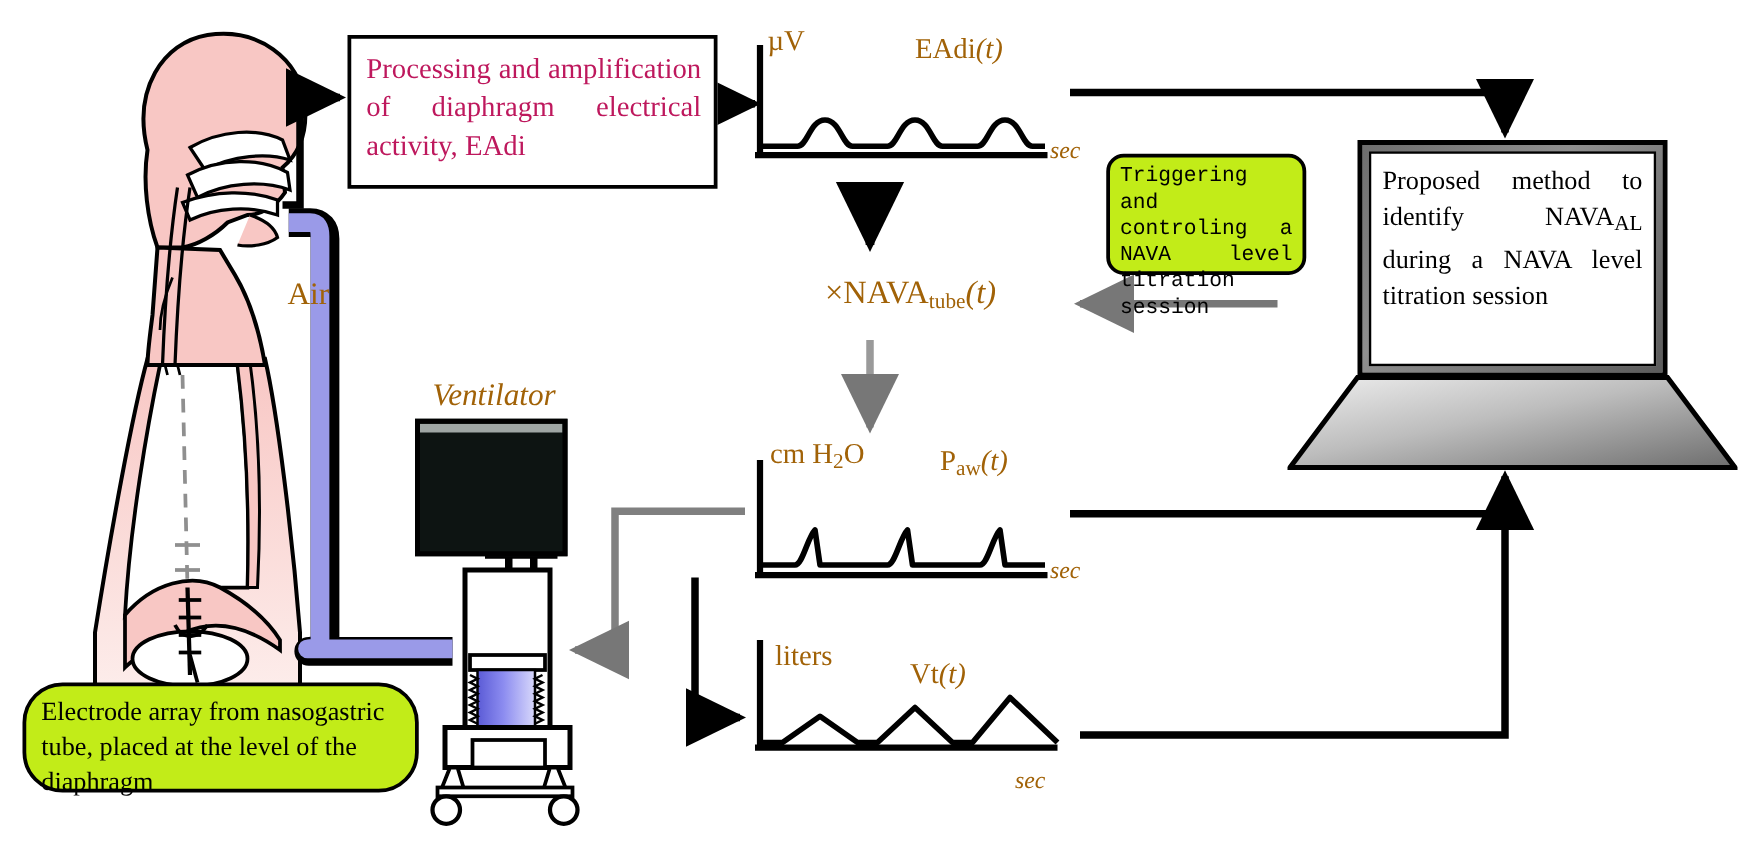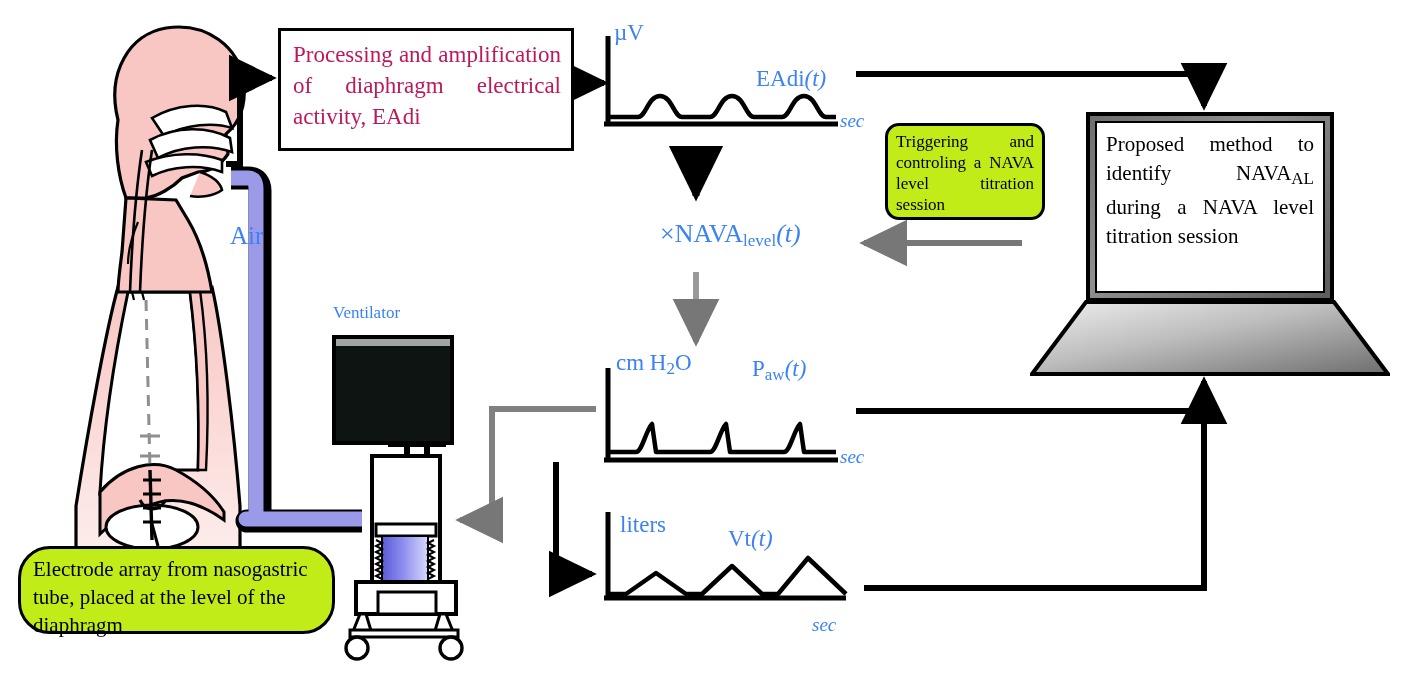--- a/index.html
+++ b/index.html
@@ -7,21 +7,21 @@
     width:1407px; height:679px;
     background:#ffffff;
     font-family:"Liberation Serif", serif;
     overflow:hidden;
     position:relative;
   }
   #root { position:absolute; left:0; top:0; width:1407px; height:679px; }
   .abs { position:absolute; }
 
   
-  .txt { font-family:"Liberation Serif", serif; color:#3b82f6; }
+  .txt { font-family:"Liberation Serif", serif; color:#a16207; }
 
   
   .proc-box {
     left:278px; top:28px; width:296px; height:123px;
     border:3px solid #000; background:#fff;
     box-sizing:border-box;
     padding:8px 10px 0 12px;
     font-size:23px; line-height:31px;
     text-align:justify; text-align-last:left;
     color:#be185d;
@@ -31,21 +31,21 @@
   
   .green-box {
     background:#c2ec18; border:3px solid #000;
     box-sizing:border-box; color:#000;
   }
   #callout-trigger {
     left:885px; top:123px; width:160px; height:97px;
     border-radius:14px;
     padding:5px 8px 0 8px;
     font-size:17px; line-height:21px;
-    text-align:justify; text-align-last:left;
+    text-align:justify; text-align-last:left;font-family:Liberation Mono, monospace;
   }
   #callout-electrode {
     left:18px; top:546px; width:317px; height:88px;
     border-radius:32px;
     padding:6px 12px 0 12px;
     font-size:21px; line-height:28px;
   }
 
   
   #laptop { left:1030px; top:112px; width:360px; height:265px; }
@@ -64,21 +64,21 @@
     color:#000;
   }
   .lt-base {
     position:absolute; left:0; top:188px; width:360px; height:78px;
   }
   .axis-label { position:absolute; font-size:23px; white-space:nowrap; }
   .sec-label  { position:absolute; font-size:19px;font-style:italic; }
 
   
   #ventilator { left:330px; top:300px; width:140px; height:355px; }
-  #vent-label { left:333px; top:303px; font-size:17px; }
+  #vent-label { left:346px; top:303px; font-size:25px;font-style:italic; }
   .vent-monitor {
     position:absolute; left:14px; top:38px; width:112px; height:105px;
     background:#0d1412; border:4px solid #000; box-sizing:border-box;
     overflow:hidden;
   }
   .vent-title-bar { height:7px; background:#9fa6a4; }
 
   
   #air-label { left:230px; top:222px; font-size:25px; }
 
@@ -285,27 +285,27 @@
   </div>
   <div class="abs txt" id="vent-label">Ventilator</div>
 
   <div class="abs proc-box">
     <div>Processing and amplification of diaphragm electrical activity, EAdi</div>
   </div>
 
   <div class="abs txt" id="air-label">Air</div>
 
   <div class="abs txt axis-label" style="left:614px; top:20px;">µV</div>
-  <div class="abs txt axis-label" style="left:756px; top:26px;margin-top:40px;">
+  <div class="abs txt axis-label" style="left:732px; top:26px;">
     <span>EAdi</span><span class="ital">(t)</span>
   </div>
   <div class="abs txt sec-label" style="left:840px; top:110px;">sec</div>
 
   <div class="abs txt nava-mult">
-    <span>×NAVA</span><span class="sub">level</span><span class="ital">(t)</span>
+    <span>×NAVA</span><span class="sub">tube</span><span class="ital">(t)</span>
   </div>
 
   <div class="abs txt axis-label" style="left:616px; top:350px;">
     <span>cm H</span><span class="sub">2</span><span>O</span>
   </div>
   <div class="abs txt axis-label" style="left:752px; top:356px;">
     <span>P</span><span class="sub">aw</span><span class="ital">(t)</span>
   </div>
   <div class="abs txt sec-label" style="left:840px; top:446px;">sec</div>
 

